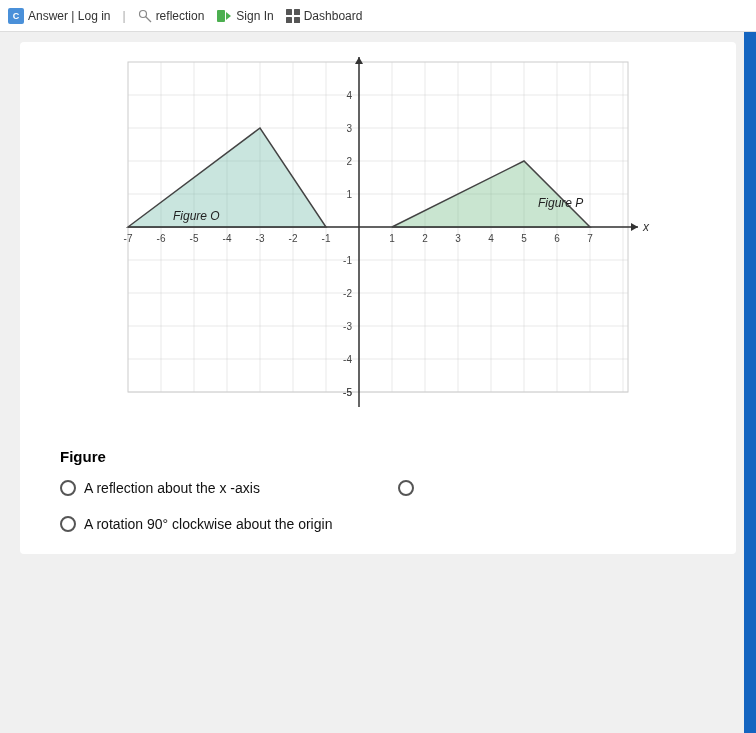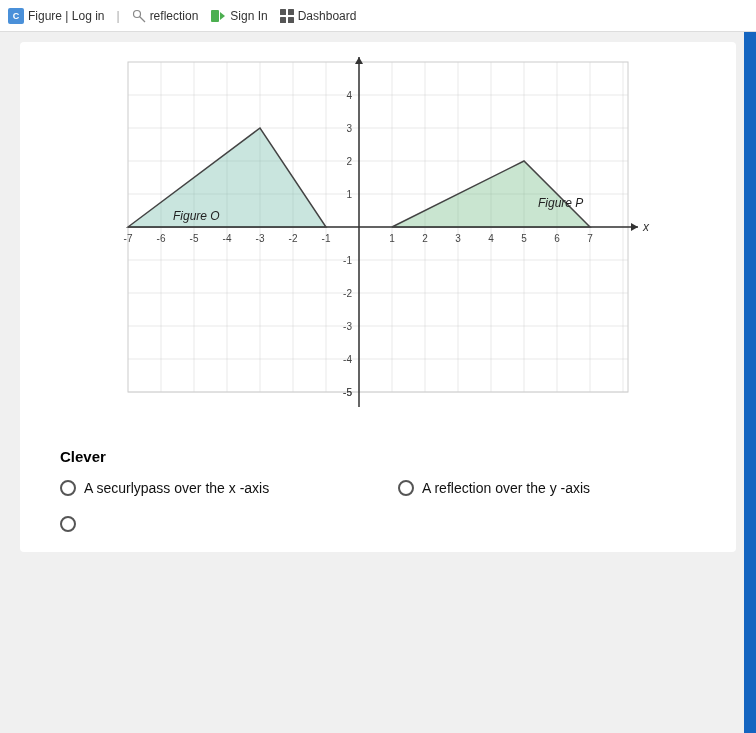--- a/index.html
+++ b/index.html
@@ -107,21 +107,21 @@
       height: 701px;
       background: #1565c0;
     }
   </style>
 </head>
 <body>
 
 <div id="topbar">
   <div class="topbar-item">
     <div class="clever-icon">C</div>
-    <span>Figure | Log in</span>
+    <span>Answer | Log in</span>
   </div>
   <span class="sep">|</span>
   <div class="topbar-item">
     <svg width="14" height="14" viewBox="0 0 14 14" fill="none">
       <circle cx="5" cy="5" r="3.5" stroke="#888" stroke-width="1.2"></circle>
       <line x1="7.5" y1="7.5" x2="13" y2="13" stroke="#888" stroke-width="1.2"></line>
     </svg>
     <span>reflection</span>
   </div>
   <div class="topbar-item">
@@ -227,35 +227,35 @@
       <polygon points="294,175 426,109 492,175" fill="rgba(100,180,120,0.35)" stroke="#444" stroke-width="1.5"></polygon>
 
       <text x="75" y="168" font-size="12" fill="#222" font-style="italic">Figure O</text>
 
       <text x="440" y="155" font-size="12" fill="#222" font-style="italic">Figure P</text>
 
     </svg>
   </div>
 
   <div id="answer-section">
-    <div class="answer-label">Clever</div>
+    <div class="answer-label">Figure</div>
     <div class="options-grid">
 
       <div class="option-item">
         <div class="radio-circle"></div>
-        <span class="option-text">A securlypass over the x -axis</span>
+        <span class="option-text">A reflection about the x -axis</span>
       </div>
-
-      <div class="option-item">
-        <div class="radio-circle"></div>
-        <span class="option-text">A reflection over the y -axis</span>
-      </div>
-
 
       <div class="option-item">
         <div class="radio-circle"></div>
       </div>
 
+
+      <div class="option-item">
+        <div class="radio-circle"></div>
+        <span class="option-text">A rotation 90° clockwise about the origin</span>
+      </div>
+
     </div>
   </div>
 </div>
 
 <div id="right-bar"></div>
 
 </body></html>

